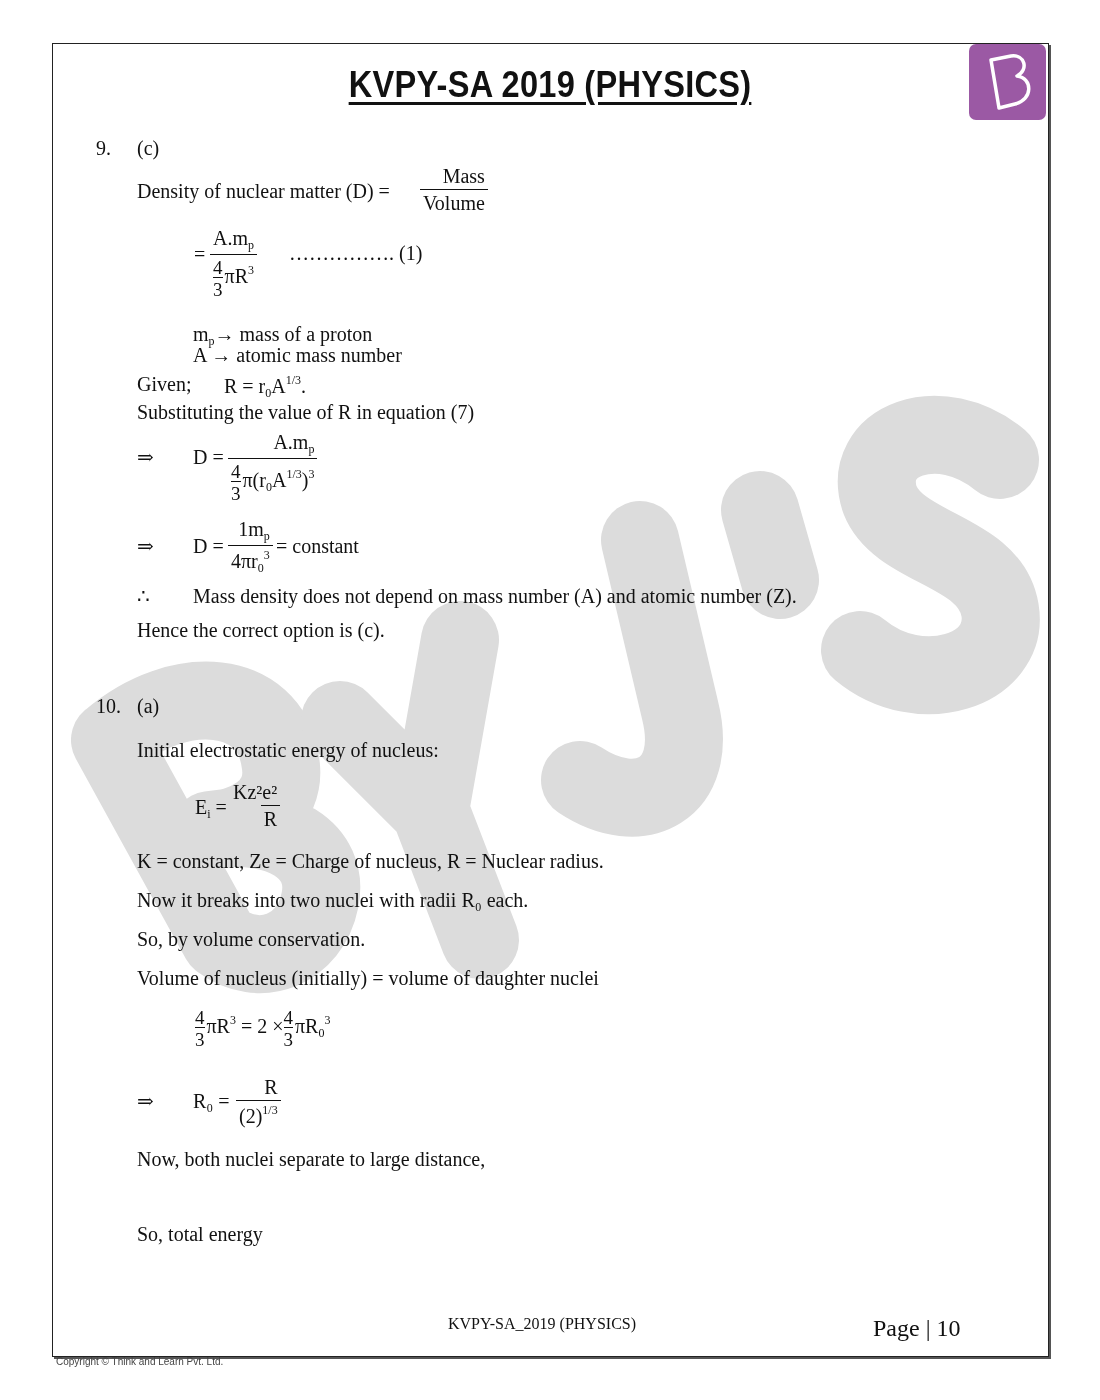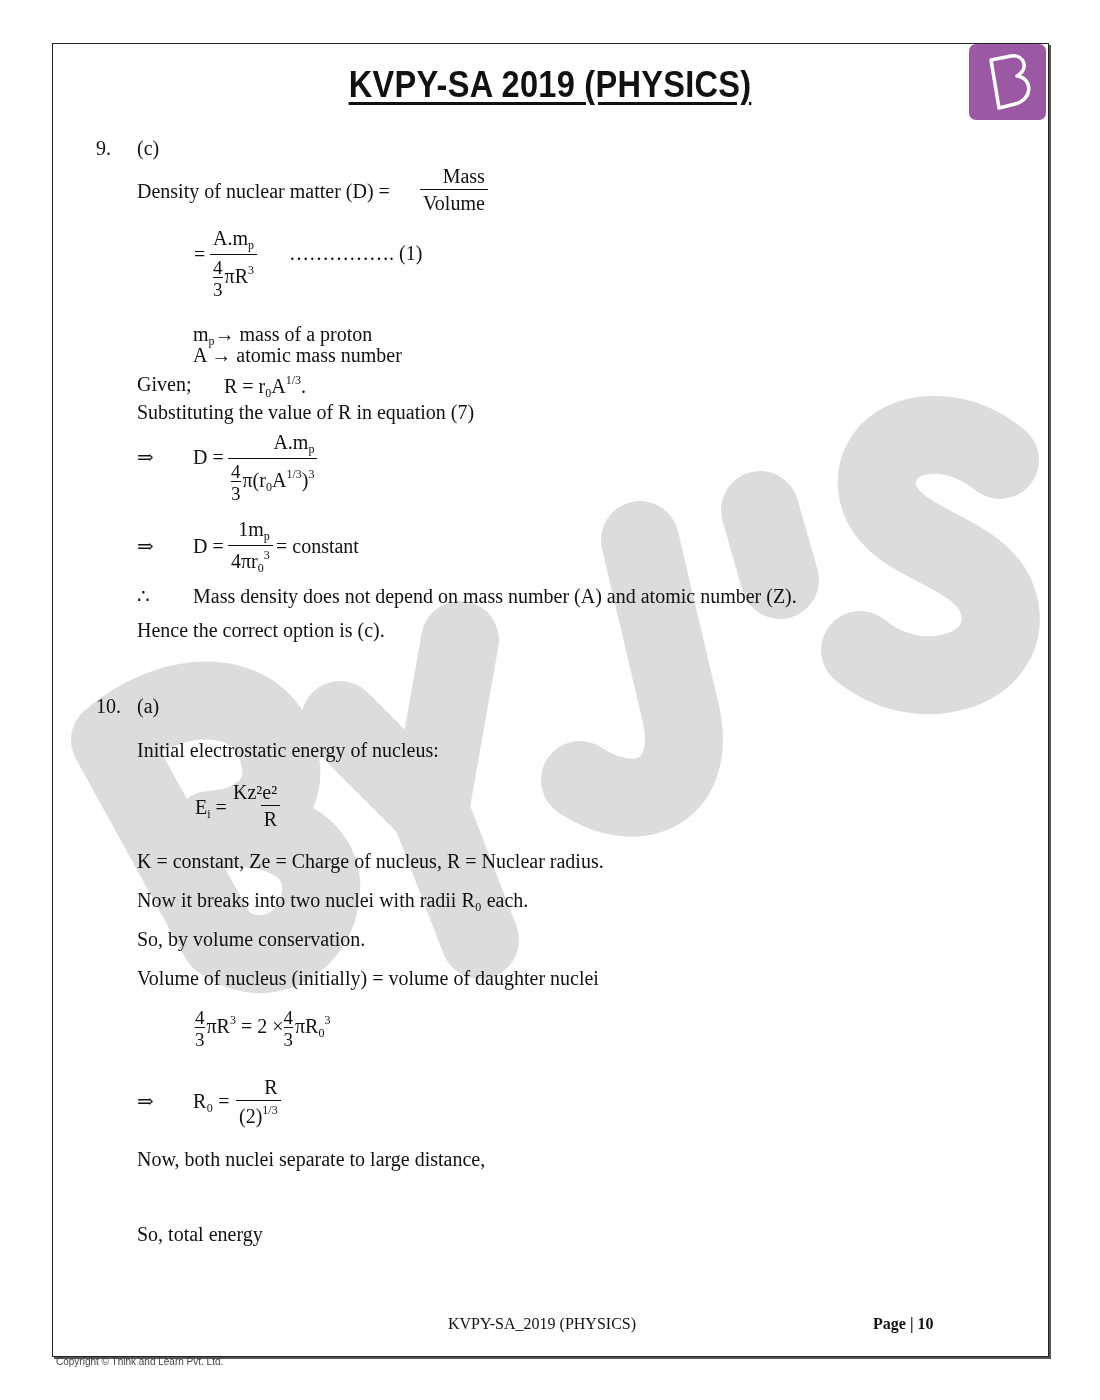--- a/index.html
+++ b/index.html
@@ -14,21 +14,21 @@
   .logo { position:absolute; left:969px; top:44px; width:77px; height:76px; border-radius:7px; background:#9b59a4; }
   .t { position:absolute; font-size:20px; white-space:nowrap; line-height:1; }
   .frac { position:absolute; display:inline-flex; flex-direction:column; align-items:flex-end; font-size:20px; line-height:1; }
   .frac .num { padding:0 3px 3px; }
   .frac .den { border-top:1.3px solid #111; padding:3px 3px 0; }
   .sub { font-size:12px; vertical-align:-4px; }
   .sup { font-size:12px; vertical-align:9px; }
   .minifrac { display:inline-flex; flex-direction:column; align-items:center; vertical-align:middle; font-size:19px; line-height:1; margin-right:2px; }
   .minifrac .d { border-top:1px solid #111; padding-top:2px; }
   .footer-center { position:absolute; top:1315px; left:448px; font-size:16px; }
-  .footer-page { position:absolute; top:1315px; left:873px; font-size:16px;font-weight:bold; }
+  .footer-page { position:absolute; top:1315px; left:873px; font-size:24px; }
   .copyright { position:absolute; top:1356px; left:56px; font-size:10px; color:#444; font-family:"Liberation Sans",sans-serif; }
 </style>
 </head>
 <body>
 
 <div class="page-border"></div>
 
 <svg class="watermark" viewBox="0 0 1020 620">
   <g fill="none" stroke="#dcdcdc" stroke-width="78" stroke-linecap="round" stroke-linejoin="round">
 

